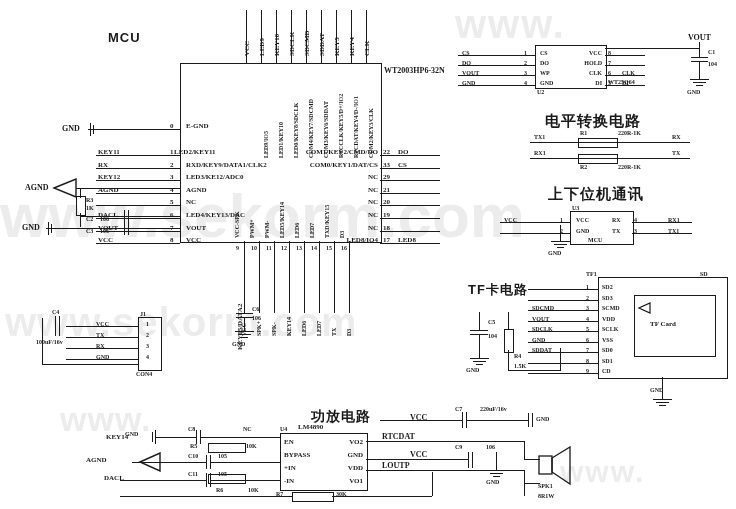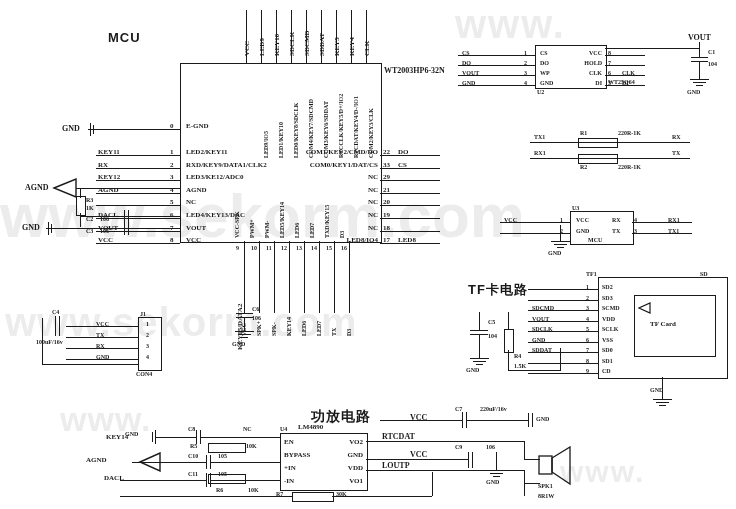--- a/index.html
+++ b/index.html
@@ -76,21 +76,21 @@
       <div class="vlbl xs" style="left:353px;top:158px;font-size:6px;">RTCDAT/KEY4/D-/IO1</div>
       <div class="vlbl xs" style="left:368px;top:158px;font-size:6px;">COM2/KEY3/CLK</div>
     </div>
 
   <div id="mcu-left">
       <div class="lbl sm" style="left:170px;top:122px;">0</div>
       <div class="lbl sm" style="left:186px;top:122px;">E-GND</div>
       <div class="ln" style="left:96px;top:155px;width:84px;height:1px;"></div>
       <div class="lbl sm" style="left:98px;top:148px;">KEY11</div>
       <div class="lbl sm" style="left:170px;top:148px;">1</div>
-      <div class="lbl sm" style="left:186px;top:148px;">LED2/KEY11</div>
+      <div class="lbl sm" style="left:174px;top:148px;">LED2/KEY11</div>
       <div class="ln" style="left:96px;top:168px;width:84px;height:1px;"></div>
       <div class="lbl sm" style="left:98px;top:161px;">RX</div>
       <div class="lbl sm" style="left:170px;top:161px;">2</div>
       <div class="lbl sm" style="left:186px;top:161px;">RXD/KEY9/DATA1/CLK2</div>
       <div class="ln" style="left:96px;top:180px;width:84px;height:1px;"></div>
       <div class="lbl sm" style="left:98px;top:173px;">KEY12</div>
       <div class="lbl sm" style="left:170px;top:173px;">3</div>
       <div class="lbl sm" style="left:186px;top:173px;">LED3/KE12/ADC0</div>
       <div class="ln" style="left:96px;top:193px;width:84px;height:1px;"></div>
       <div class="lbl sm" style="left:98px;top:186px;">AGND</div>
@@ -269,35 +269,37 @@
   <div class="ln h" style="left:691px;top:57px;width:17px;"></div>
   <div class="ln h" style="left:691px;top:61px;width:17px;"></div>
   <div class="ln v" style="left:699px;top:61px;height:18px;"></div>
   <div class="ln h" style="left:690px;top:79px;width:19px;"></div>
   <div class="ln h" style="left:693px;top:82px;width:13px;"></div>
   <div class="ln h" style="left:696px;top:85px;width:7px;"></div>
   <div class="lbl xs" style="left:708px;top:48px;">C1</div>
   <div class="lbl xs" style="left:708px;top:60px;">104</div>
   <div class="lbl xs" style="left:687px;top:88px;">GND</div>
 
+  <div class="title" style="left:545px;top:112px;">电平转换电路</div>
   <div id="level-shift">
       <div class="ln" style="left:530px;top:142px;width:160px;height:1px;"></div>
       <div class="lbl xs" style="left:534px;top:133px;">TX1</div>
       <div class="lbl xs" style="left:672px;top:133px;">RX</div>
       <div class="box" style="left:578px;top:138px;width:38px;height:8px;border-width:1px;"></div>
       <div class="lbl xs" style="left:580px;top:129px;">R1</div>
       <div class="lbl xs" style="left:618px;top:129px;">220R-1K</div>
       <div class="ln" style="left:530px;top:158px;width:160px;height:1px;"></div>
       <div class="lbl xs" style="left:534px;top:149px;">RX1</div>
       <div class="lbl xs" style="left:672px;top:149px;">TX</div>
       <div class="box" style="left:578px;top:154px;width:38px;height:8px;border-width:1px;"></div>
       <div class="lbl xs" style="left:580px;top:163px;">R2</div>
       <div class="lbl xs" style="left:618px;top:163px;">220R-1K</div>
     </div>
 
+  <div class="title" style="left:548px;top:185px;">上下位机通讯</div>
   <div class="box" style="left:570px;top:211px;width:62px;height:32px;"></div>
   <div class="lbl xs" style="left:572px;top:204px;">U3</div>
   <div class="lbl xs" style="left:588px;top:236px;">MCU</div>
   <div id="host-left">
       <div class="ln" style="left:500px;top:222px;width:70px;height:1px;"></div>
       <div class="lbl xs" style="left:504px;top:216px;">VCC</div>
       <div class="lbl xs" style="left:560px;top:216px;">1</div>
       <div class="lbl xs" style="left:576px;top:216px;">VCC</div>
       <div class="ln" style="left:500px;top:233px;width:70px;height:1px;"></div>
       <div class="lbl xs" style="left:560px;top:227px;">2</div>

